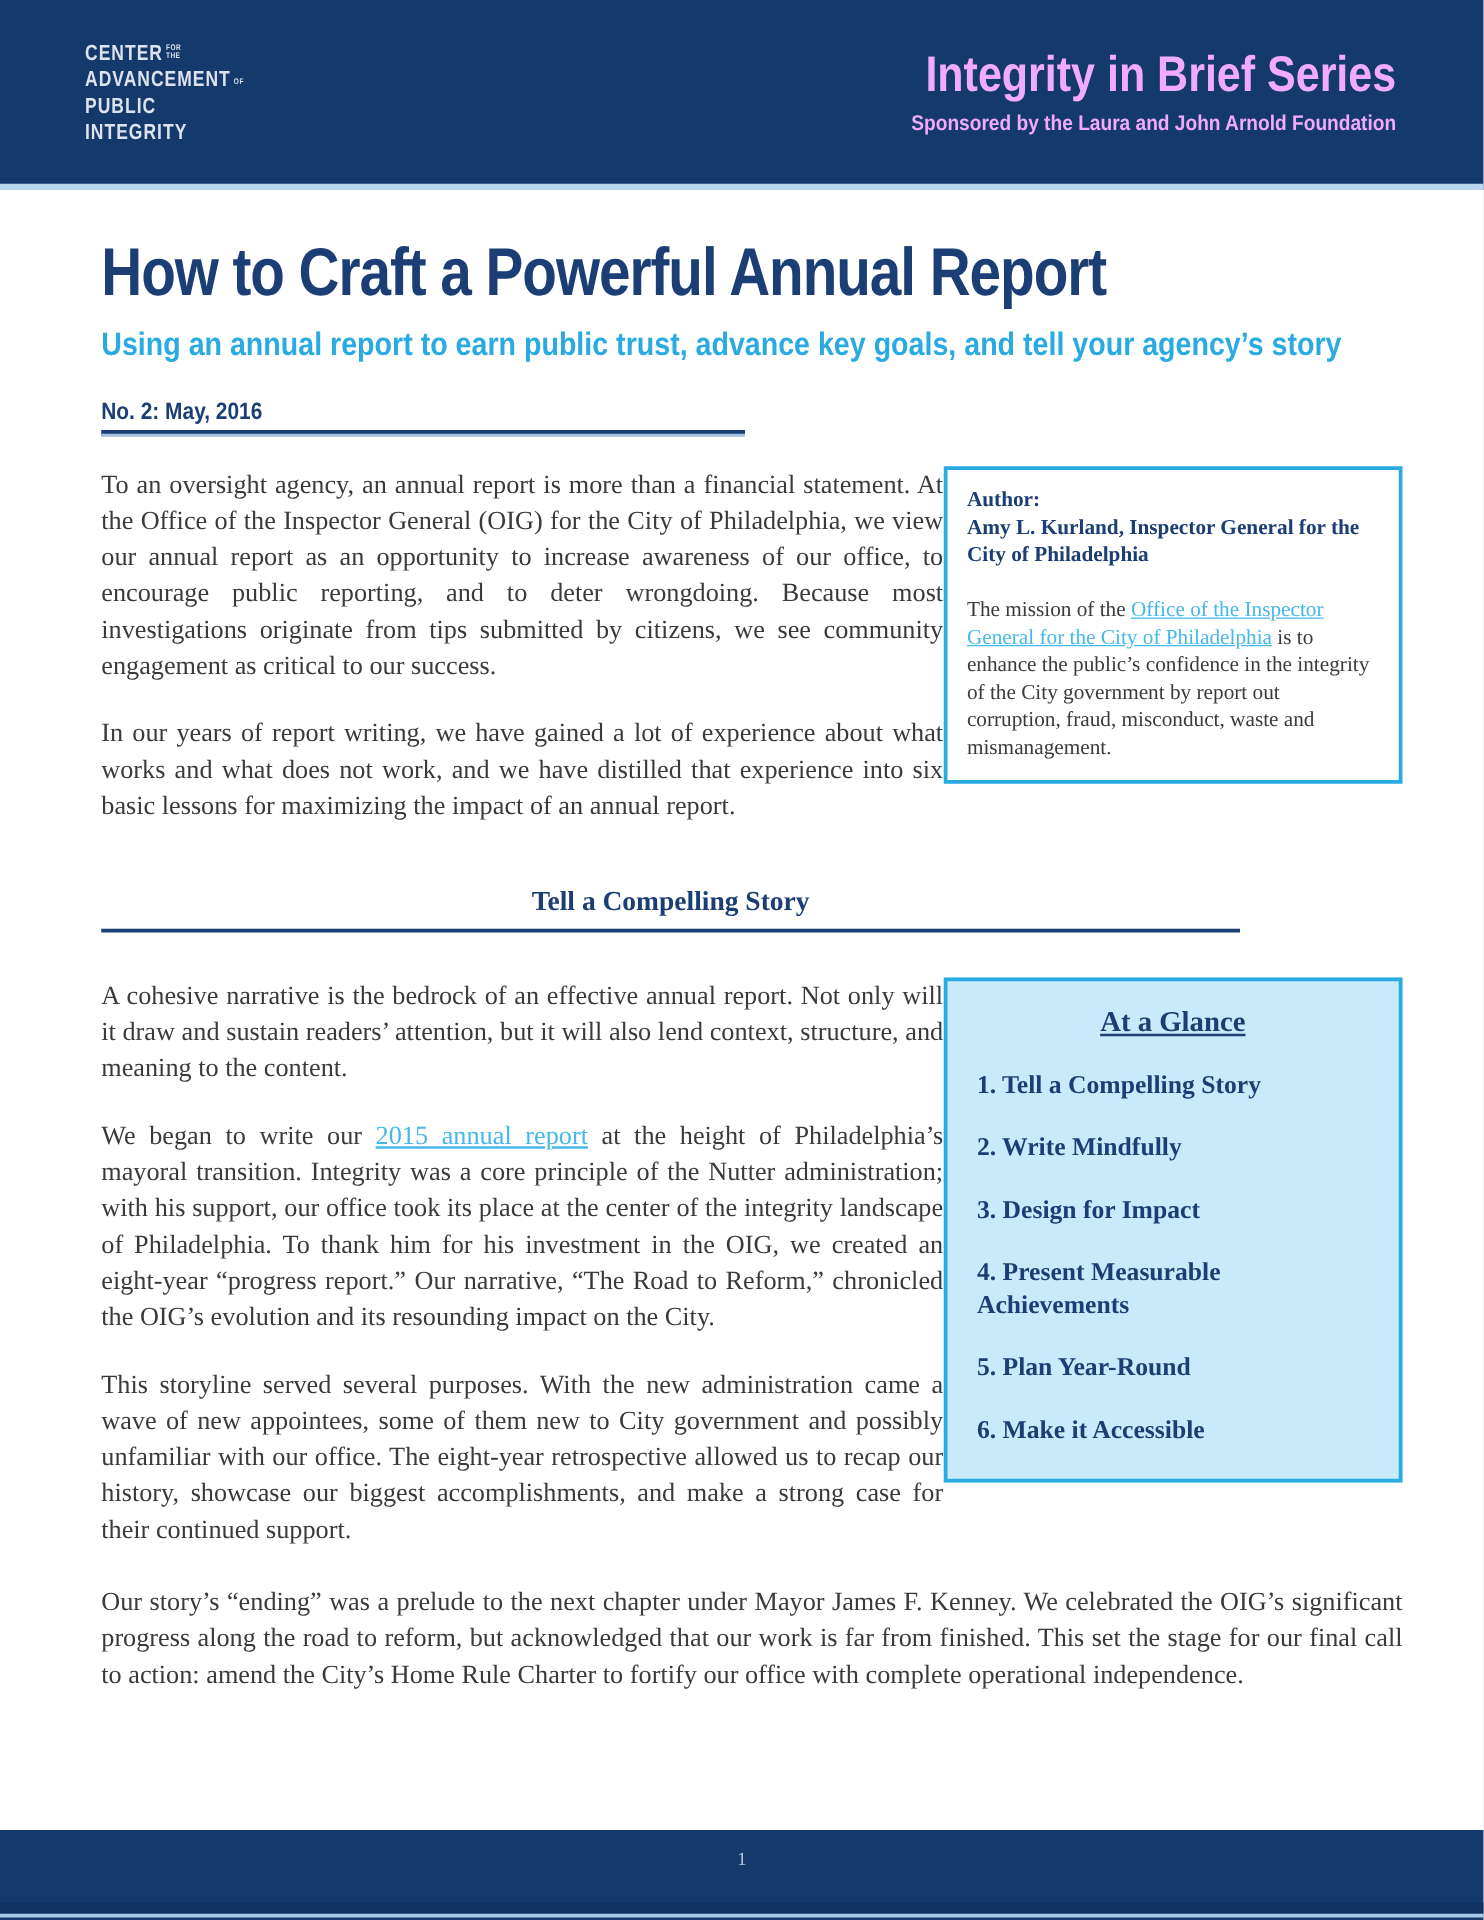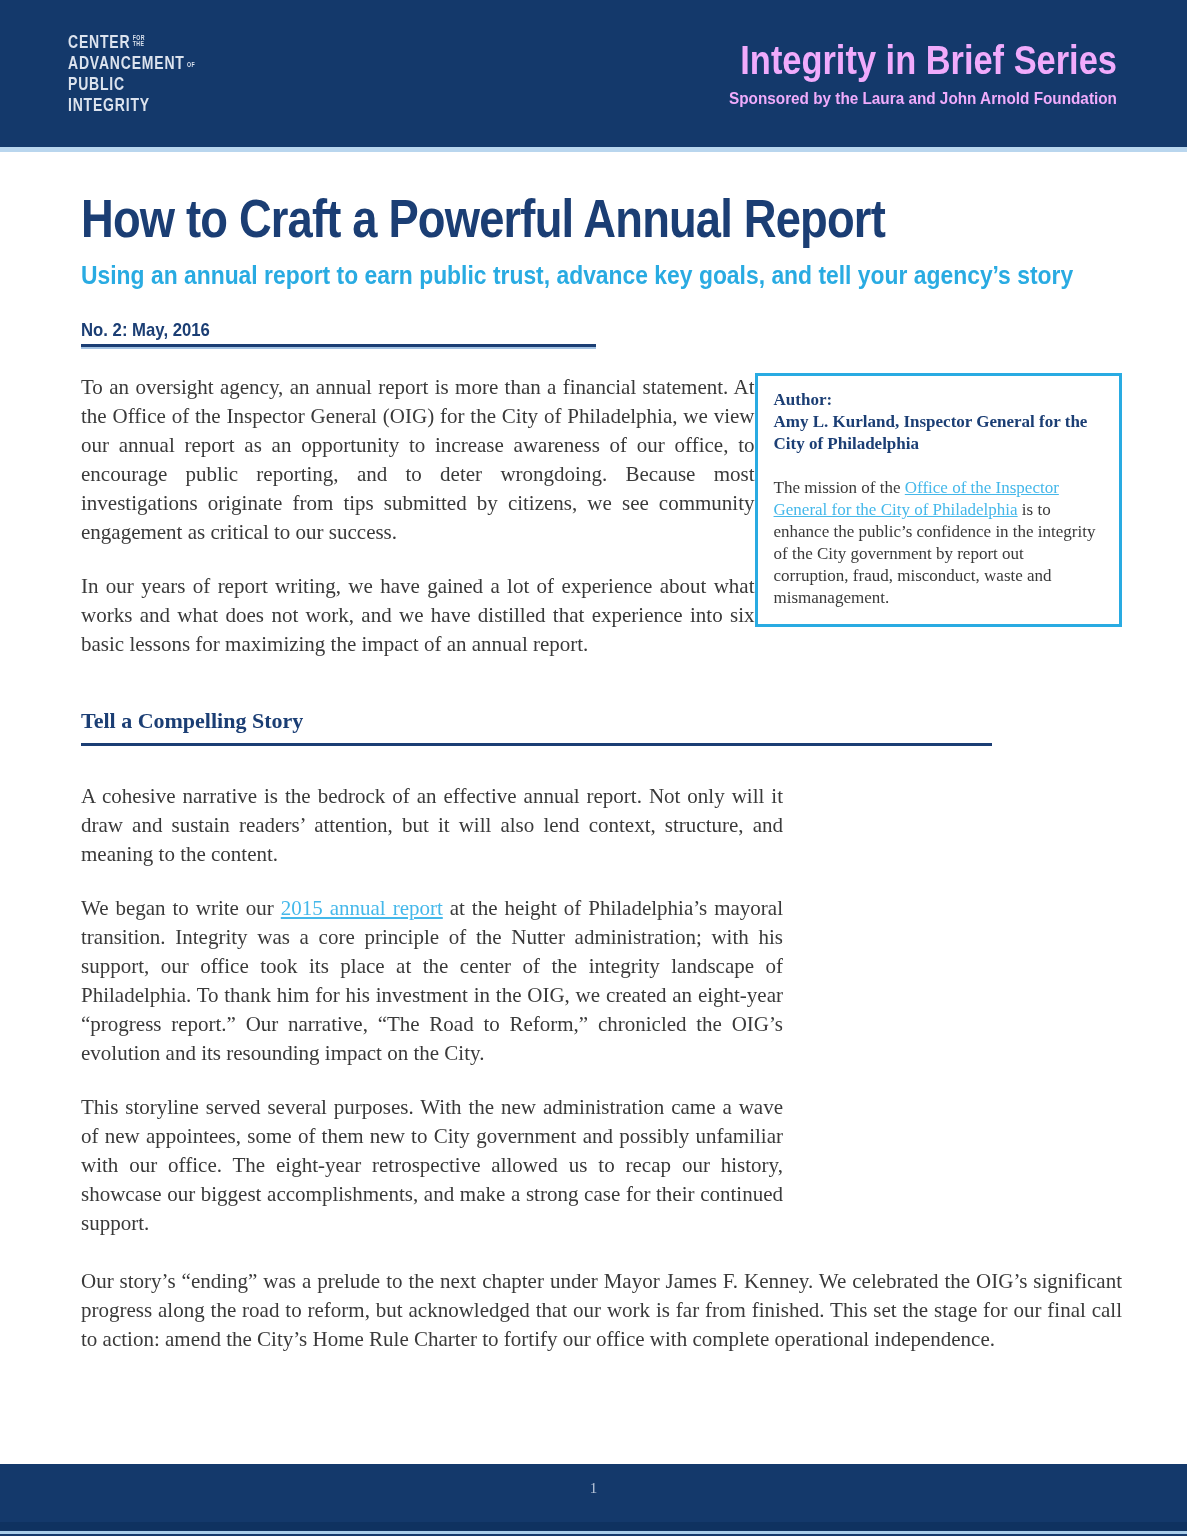--- a/index.html
+++ b/index.html
@@ -147,20 +147,21 @@
     color: #3A3A3A;
     text-align: left;
   }
 
   
   .section-head {
     margin-top: 24px;
     width: 911px;
     border-bottom: 3px solid #1B3E74;
     padding-bottom: 9px;
+    text-align: center;
   }
   .section-head h2 {
     font-family: "Liberation Serif", serif;
     font-weight: bold;
     font-size: 22px;
     color: #1B3E74;
   }
 
   .row-b { margin-top: 36px; }
 
@@ -271,20 +272,31 @@
     </div>
 
     <div class="two-col row-b">
       <div class="col-text">
         <p class="para">A cohesive narrative is the bedrock of an effective annual report. Not only will it draw and sustain readers’ attention, but it will also lend context, structure, and meaning to the content.</p>
         <p class="para">
           <span>We began to write our </span><a href="#">2015 annual report</a><span> at the height of Philadelphia’s mayoral transition. Integrity was a core principle of the Nutter administration; with his support, our office took its place at the center of the integrity landscape of Philadelphia. To thank him for his investment in the OIG, we created an eight-year “progress report.” Our narrative, “The Road to Reform,” chronicled the OIG’s evolution and its resounding impact on the City.</span>
         </p>
         <p class="para">This storyline served several purposes. With the new administration came a wave of new appointees, some of them new to City government and possibly unfamiliar with our office. The eight-year retrospective allowed us to recap our history, showcase our biggest accomplishments, and make a strong case for their continued support.</p>
       </div>
+      <div class="col-side">
+        <div class="glance-box">
+          <div class="glance-title">At a Glance</div>
+          <div class="glance-item">1. Tell a Compelling Story</div>
+          <div class="glance-item">2. Write Mindfully</div>
+          <div class="glance-item">3. Design for Impact</div>
+          <div class="glance-item">4. Present Measurable Achievements</div>
+          <div class="glance-item">5. Plan Year-Round</div>
+          <div class="glance-item">6. Make it Accessible</div>
+        </div>
+      </div>
     </div>
 
     <p class="para closing">Our story’s “ending” was a prelude to the next chapter under Mayor James F. Kenney. We celebrated the OIG’s significant progress along the road to reform, but acknowledged that our work is far from finished. This set the stage for our final call to action: amend the City’s Home Rule Charter to fortify our office with complete operational independence.</p>
 
   </div>
 
   <div class="footer">
     <div class="page-number">1</div>
   </div>
 

